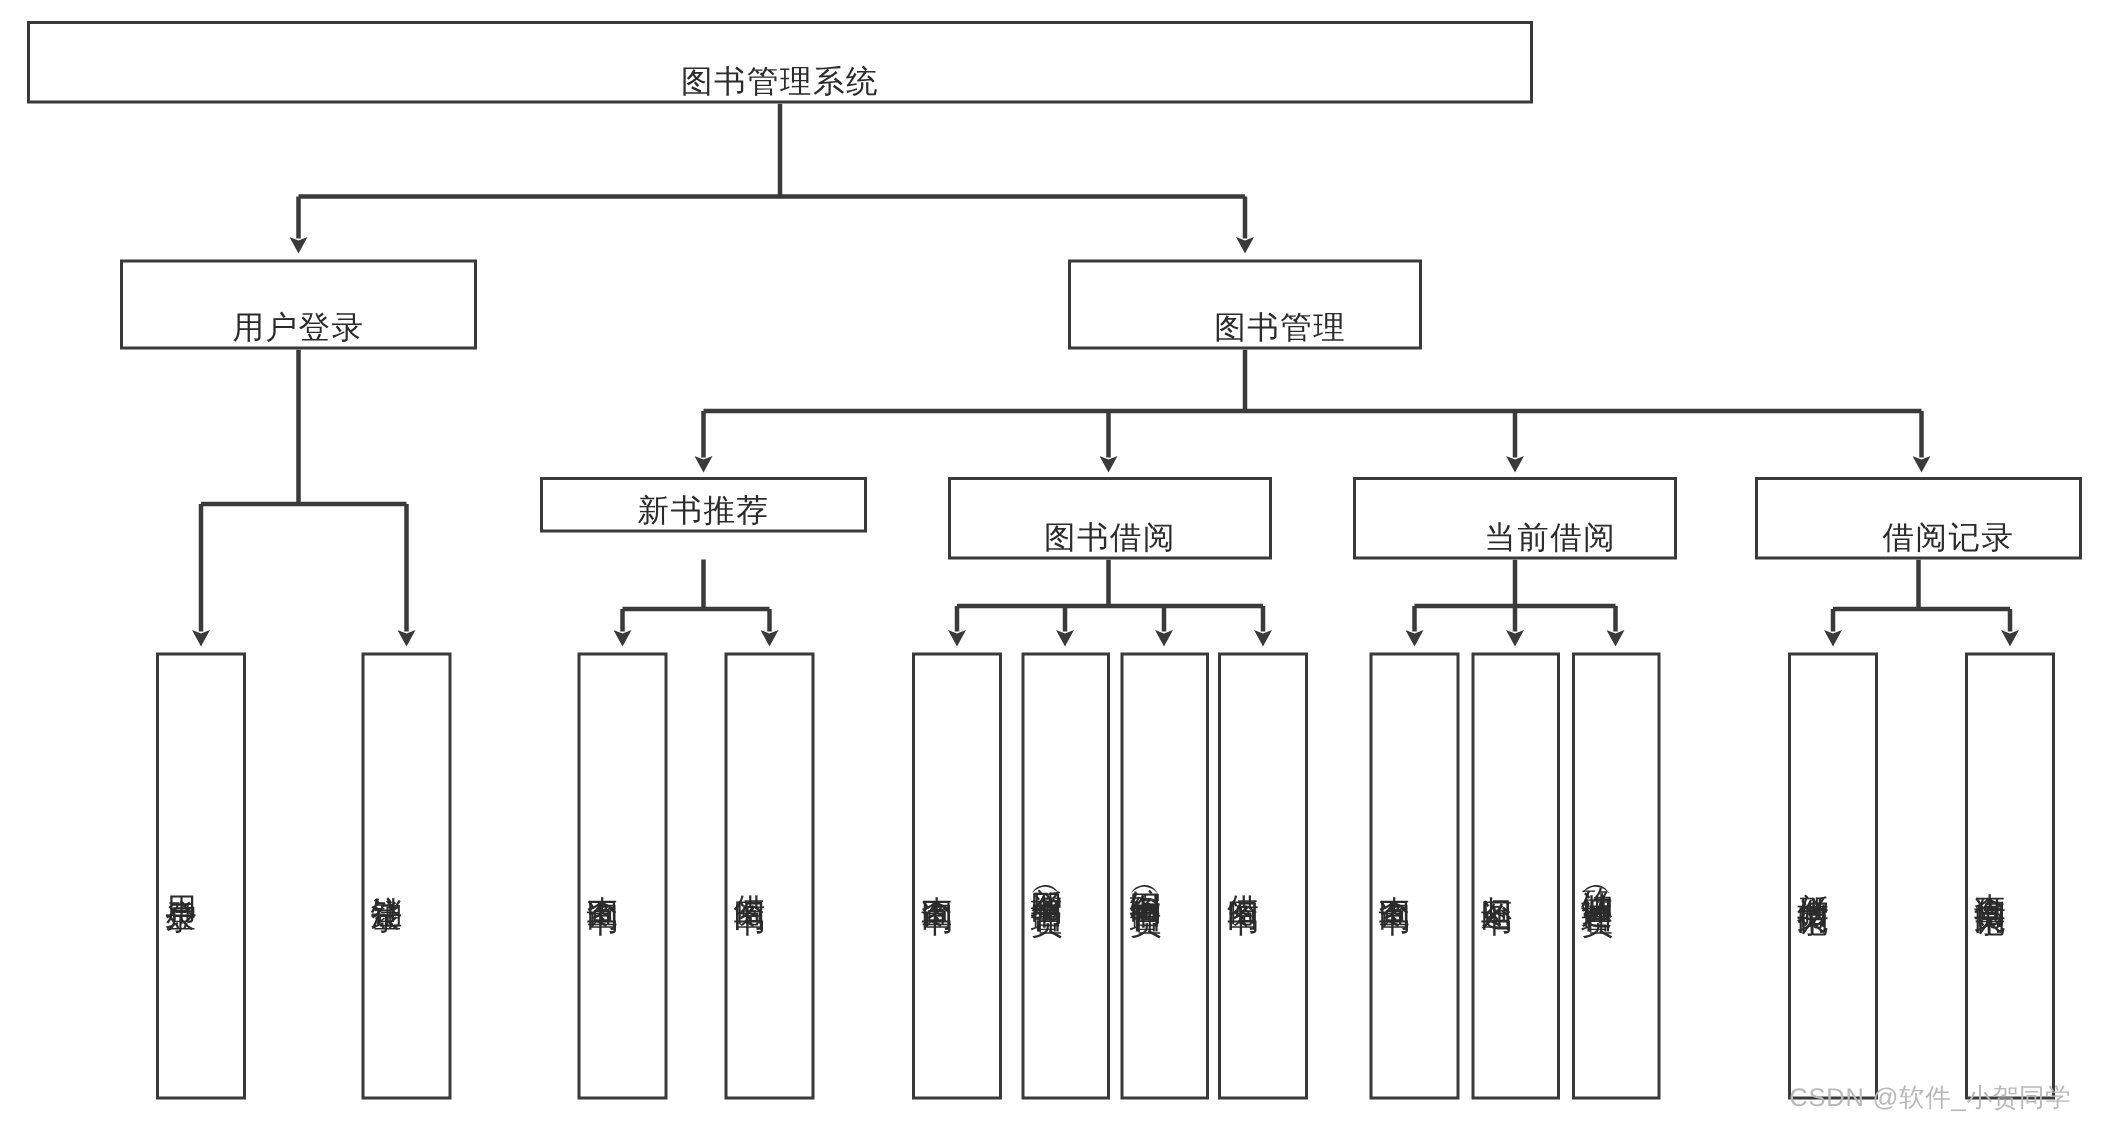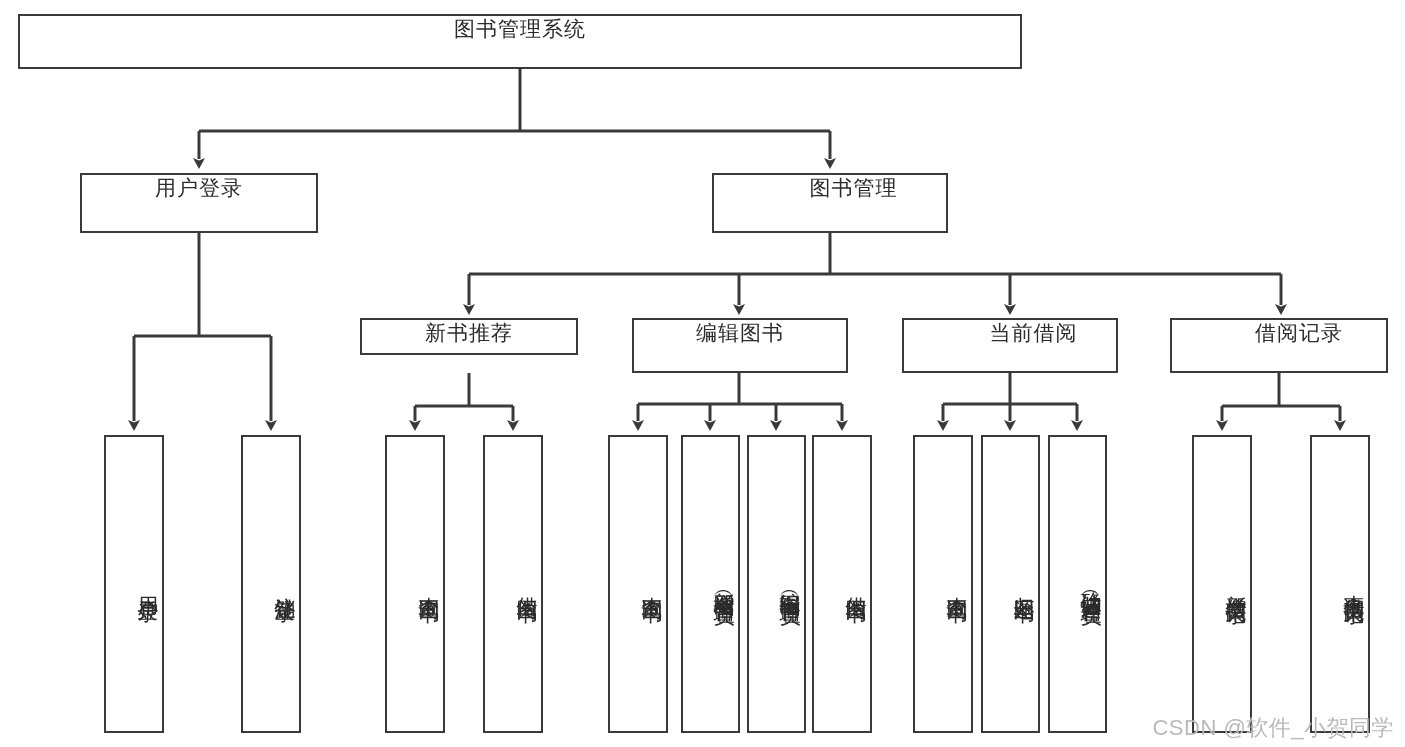--- a/index.html
+++ b/index.html
@@ -25,21 +25,21 @@
     width: 1405px;
     height: 747px;
     pointer-events: none;
   }
   .node {
     position: absolute;
     box-sizing: border-box;
     background: #ffffff;
     border: 2px solid #3a3a3a;
     display: flex;
-    align-items: flex-start;
+    align-items: flex-end;
     justify-content: center;
     color: #2b2b2b;
     z-index: 2;
   }
   .node.horiz {
     font-size: 21px;
     letter-spacing: 1px;
     line-height: 1.2;
     text-align: center;
   }
@@ -53,23 +53,23 @@
     text-align: center;
   }
   .node.vert .vlabel {
     writing-mode: vertical-rl;
     text-orientation: upright;
     display: block;
     white-space: normal;
   }
   .watermark {
     position: absolute;
-    right: 11px;
+    right: 24px;
     bottom: 4px;
-    font-size: 22px;
+    font-size: 17px;
     color: #b9b9b9;
     letter-spacing: 0.5px;
     z-index: 5;
     white-space: nowrap;
   }
 </style>
 </head>
 <body>
 
 <div id="canvas">
@@ -132,21 +132,21 @@
     <span>用户登录</span>
   </div>
   <div class="node horiz" style="left:712px; top:173px; width:236px; height:60px;padding-left:47px;">
     <span>图书管理</span>
   </div>
 
   <div class="node horiz" style="left:360px; top:318px; width:218px; height:37px;">
     <span>新书推荐</span>
   </div>
   <div class="node horiz" style="left:632px; top:318px; width:216px; height:55px;">
-    <span>编辑图书</span>
+    <span>图书借阅</span>
   </div>
   <div class="node horiz" style="left:902px; top:318px; width:216px; height:55px;padding-left:47px;">
     <span>当前借阅</span>
   </div>
   <div class="node horiz" style="left:1170px; top:318px; width:218px; height:55px;padding-left:40px;">
     <span>借阅记录</span>
   </div>
 
   <div class="node vert" style="left:104px; top:435px; width:60px; height:298px;">
     <span class="vlabel">用户登录</span>

